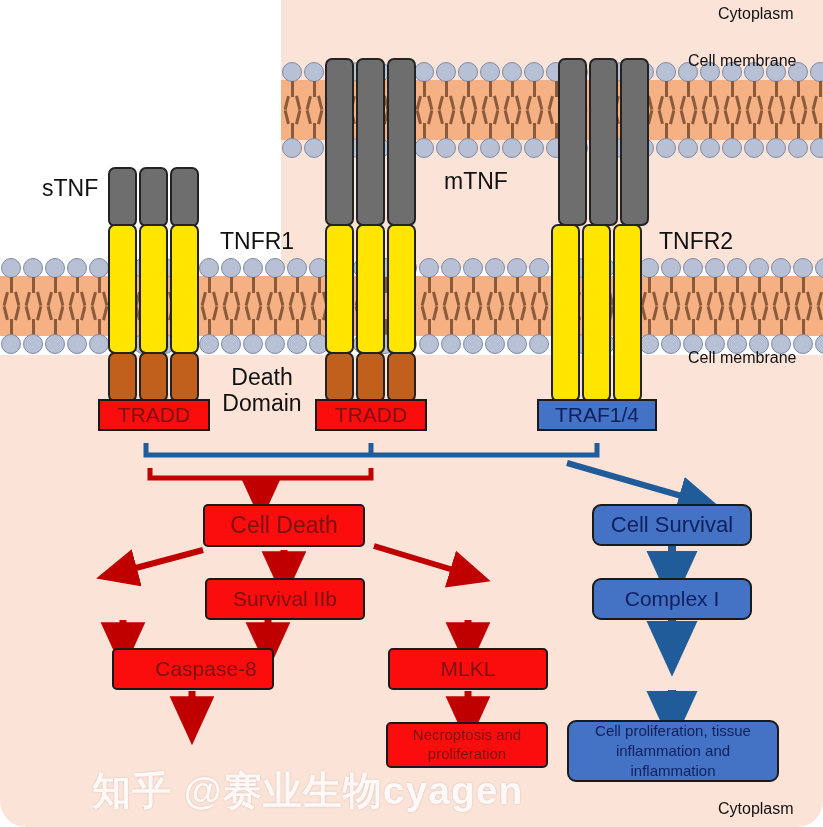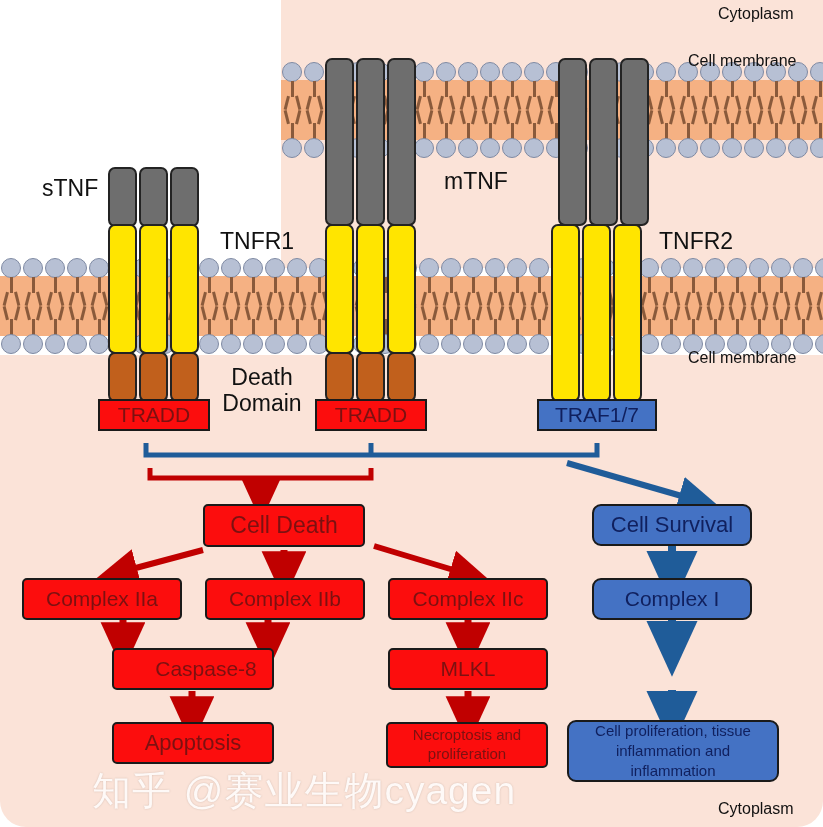--- a/index.html
+++ b/index.html
@@ -44,21 +44,21 @@
        justify-content:center;text-align:center;border:2.2px solid #1a1a1a;}
   .box.red{background:#fc0d0d;color:#7c1111;border-radius:5px;}
   .box.blue{background:#4472c4;color:#10205e;border-radius:9px;}
   .box.sq{border-radius:0;}
   .box span{display:block;padding:0 4px;}
   .arrow-svg{position:absolute;left:0;top:0;overflow:visible;}
 
   
   #wm{position:absolute;left:92px;top:764px;width:700px;height:60px;
       font-size:39px;color:#ffffff;opacity:.82;letter-spacing:1px;
-      text-shadow:0 0 2px rgba(140,110,100,.45);white-space:nowrap;}
+      text-shadow:0 0 2px rgba(140,110,100,.45);white-space:nowrap;font-weight:bold;}
 </style>
 </head>
 <body>
 
 <div id="stage">
 
   <div class="cyto" id="cyto-top"></div>
   <div class="cyto" id="cyto-main"></div>
 
   <div class="membrane" id="mem-top" style="left:281px;top:62px;width:542px;">
@@ -741,21 +741,21 @@
   <div class="dlabel sm" style="left:688px;top:349px;">Cell membrane</div>
   <div class="dlabel sm" style="left:718px;top:800px;">Cytoplasm</div>
 
   <div class="box red sq" style="left:98px;top:399px;width:112px;height:32px;font-size:21px;">
     <span>TRADD</span>
   </div>
   <div class="box red sq" style="left:315px;top:399px;width:112px;height:32px;font-size:21px;">
     <span>TRADD</span>
   </div>
   <div class="box blue sq" style="left:537px;top:399px;width:120px;height:32px;font-size:21px;">
-    <span>TRAF1/7</span>
+    <span>TRAF1/4</span>
   </div>
 
   <svg class="arrow-svg" width="823" height="827">
     <defs>
       <marker id="ah-red" markerWidth="7" markerHeight="7" refX="3.4" refY="3.2" orient="auto">
         <path d="M0,0 L7,3.2 L0,6.4 z" fill="#c00000"></path>
       </marker>
       <marker id="ah-blue" markerWidth="7" markerHeight="7" refX="3.4" refY="3.2" orient="auto">
         <path d="M0,0 L7,3.2 L0,6.4 z" fill="#1f5c99"></path>
       </marker>
@@ -820,40 +820,31 @@
 
     <g>
       <line x1="672" y1="690" x2="672" y2="718" stroke="#1f5c99" stroke-width="8" marker-end="url(#ah-blue)"></line>
     </g>
   </svg>
 
   <div class="box red" style="left:203px;top:504px;width:162px;height:43px;font-size:23px;">
     <span>Cell Death</span>
   </div>
 
-  <div class="box red" style="left:22px;top:578px;width:160px;height:42px;font-size:21px;">
-    <span>Complex IIa</span>
-  </div>
   <div class="box red" style="left:205px;top:578px;width:160px;height:42px;font-size:21px;">
-    <span>Complex IIb</span>
-  </div>
-  <div class="box red" style="left:388px;top:578px;width:160px;height:42px;font-size:21px;">
-    <span>Complex IIc</span>
+    <span>Survival IIb</span>
   </div>
 
   <div class="box red" style="left:112px;top:648px;width:162px;height:42px;font-size:21px;padding-left:26px;">
     <span>Caspase-8</span>
   </div>
   <div class="box red" style="left:388px;top:648px;width:160px;height:42px;font-size:21px;">
     <span>MLKL</span>
   </div>
 
-  <div class="box red" style="left:112px;top:722px;width:162px;height:42px;font-size:22px;">
-    <span>Apoptosis</span>
-  </div>
   <div class="box red" style="left:386px;top:722px;width:162px;height:46px;font-size:15px;line-height:1.25;">
     <span>Necroptosis and proliferation</span>
   </div>
 
   <div class="box blue" style="left:592px;top:504px;width:160px;height:42px;font-size:22px;">
     <span>Cell Survival</span>
   </div>
   <div class="box blue" style="left:592px;top:578px;width:160px;height:42px;font-size:21px;">
     <span>Complex I</span>
   </div>

